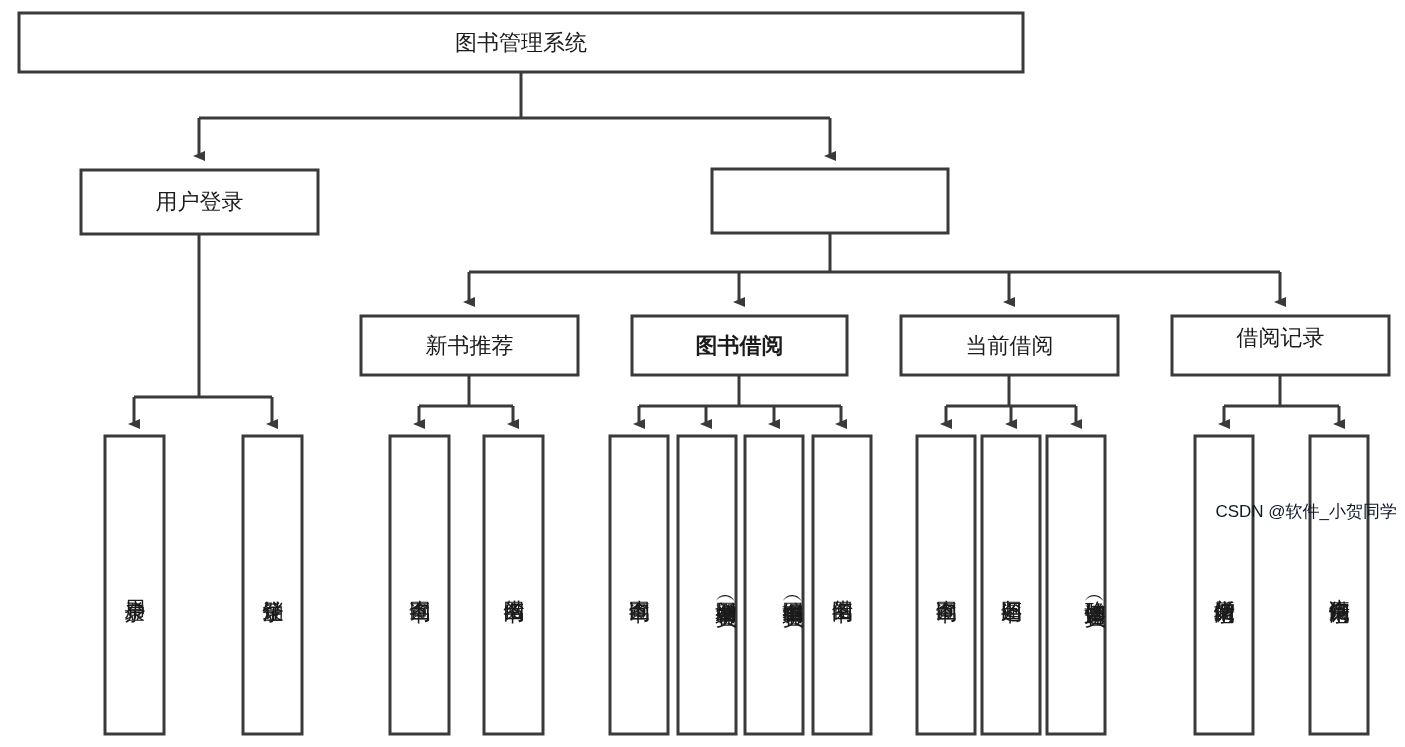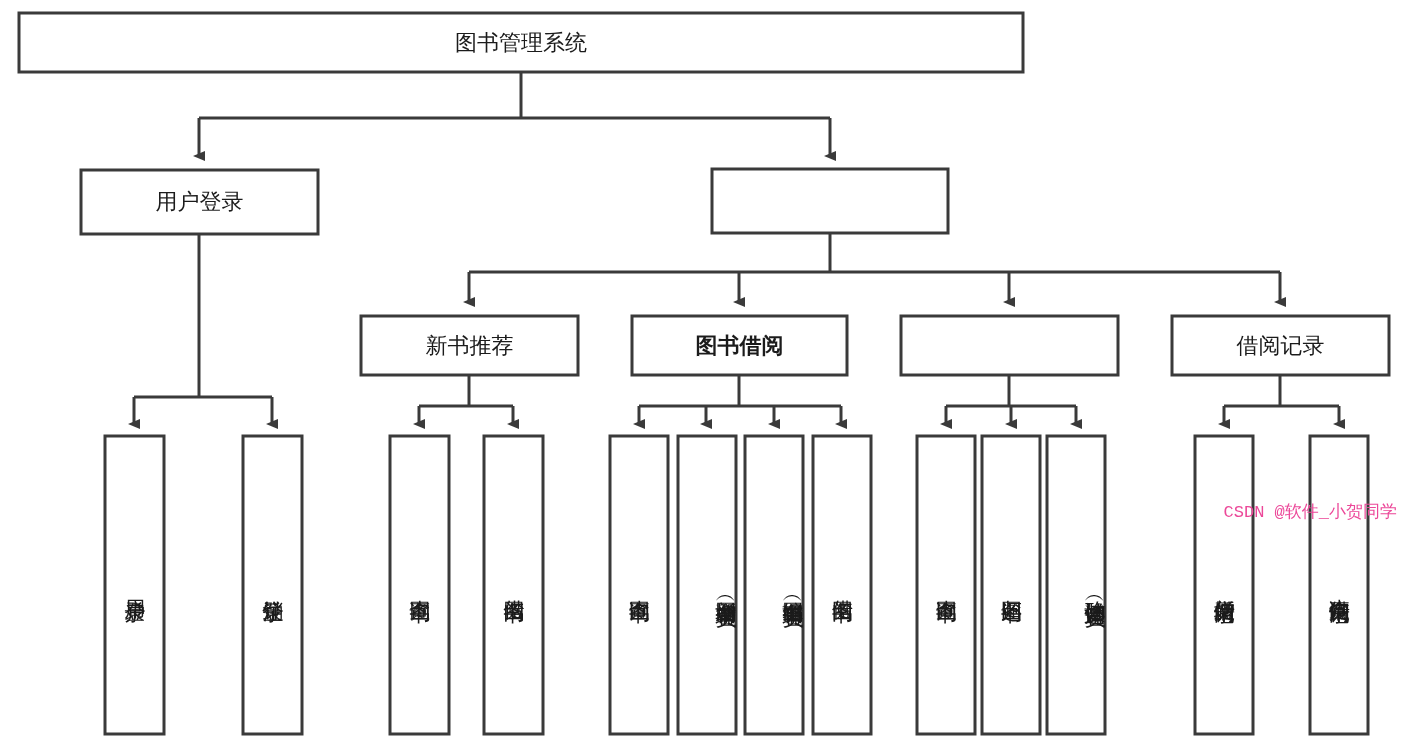--- a/index.html
+++ b/index.html
@@ -64,23 +64,23 @@
     display: flex;
     align-items: center;
     justify-content: center;
     white-space: nowrap;
     user-select: none;
   }
   #watermark {
     position: absolute;
     right: 8px;
     bottom: 6px;
-    font-family: Liberation Mono, monospace;
+    font-family: Liberation Sans, sans-serif;
     font-size: 17px;
-    color: #ec4899;
+    color: #0f172a;
     white-space: nowrap;
     user-select: none;
     margin-left: 28px;
   }
 </style>
 </head>
 <body>
 
 <div id="diagram-root">
 
@@ -160,21 +160,22 @@
     <rect class="node-box" x="1195" y="436" width="58" height="298"></rect>
     <rect class="node-box" x="1310" y="436" width="58" height="298"></rect>
   </svg>
 
   <div class="horiz-label-wrap" style="left:19px; top:13px; width:1004px; height:59px;">图书管理系统</div>
 
   <div class="horiz-label-wrap" style="left:81px; top:170px; width:237px; height:64px;">用户登录</div>
 
   <div class="horiz-label-wrap" style="left:361px; top:316px; width:217px; height:59px;">新书推荐</div>
   <div class="horiz-label-wrap" style="left:632px; top:316px; width:215px; height:59px;font-weight:bold;">图书借阅</div>
-  <div class="horiz-label-wrap" style="left:1172px; top:316px; width:217px; height:59px;">借阅记录</div>
+  <div class="horiz-label-wrap" style="left:901px; top:316px; width:217px; height:59px;">当前借阅</div>
+  <div class="horiz-label-wrap" style="left:1172px; top:308px; width:217px; height:59px;">借阅记录</div>
 
   <div class="vert-label-wrap" style="left:105px; top:436px; width:59px; height:298px;">用户登录</div>
   <div class="vert-label-wrap" style="left:243px; top:436px; width:59px; height:298px;">注销登录</div>
 
   <div class="vert-label-wrap" style="left:390px; top:436px; width:59px; height:298px;">查询图书</div>
   <div class="vert-label-wrap" style="left:484px; top:436px; width:59px; height:298px;">借阅图书</div>
 
   <div class="vert-label-wrap" style="left:610px; top:436px; width:58px; height:298px;">查询图书</div>
   <div class="vert-label-wrap" style="left:678px; top:436px; width:58px; height:298px; align-items:flex-start; padding-top:6px; box-sizing:border-box;">新增图书（管理员）</div>
   <div class="vert-label-wrap" style="left:745px; top:436px; width:58px; height:298px; align-items:flex-start; padding-top:6px; box-sizing:border-box;">编辑图书（管理员）</div>

